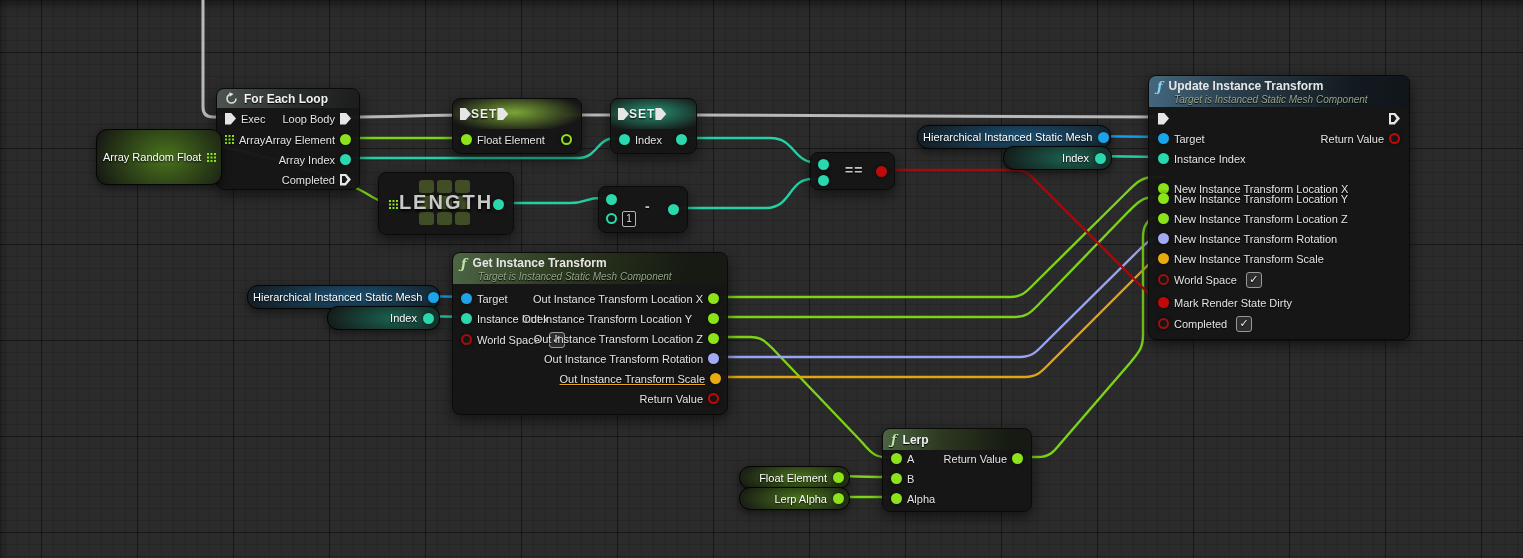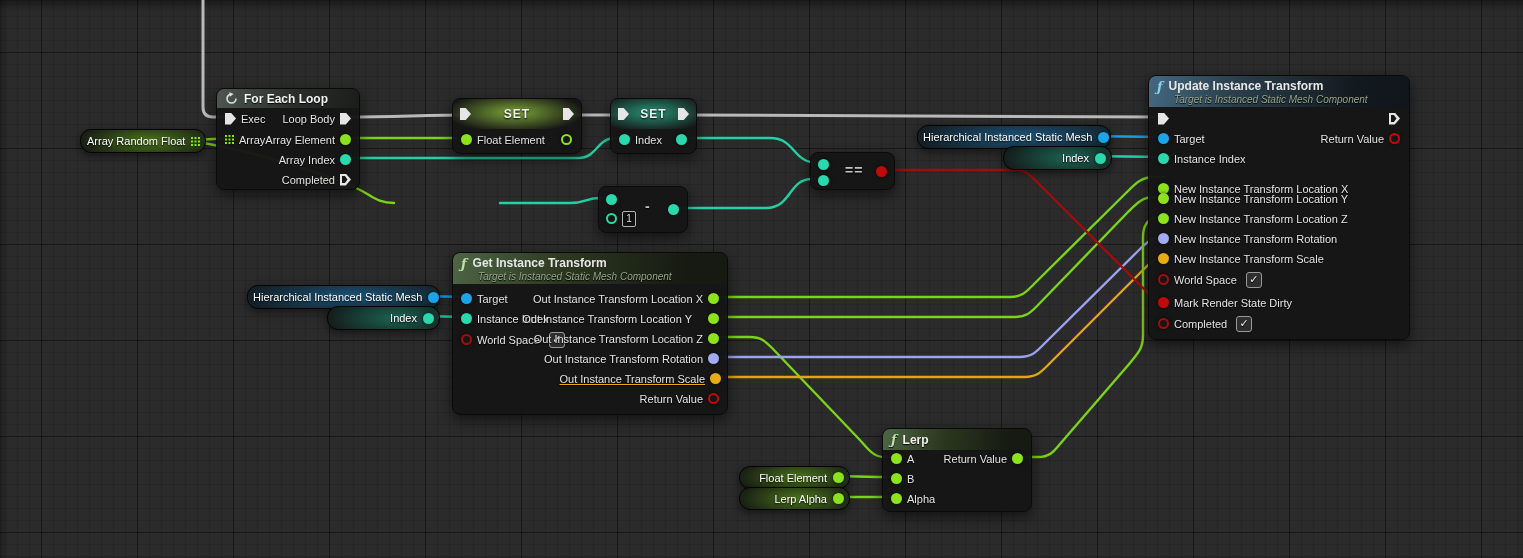--- a/index.html
+++ b/index.html
@@ -22,21 +22,21 @@
     font-weight:bold;font-size:12px;color:#f2f2f2;text-shadow:0 1px 1px #000;height:20px;}
   .hdr2{display:block;padding:3px 8px 2px 8px;border-radius:7px 7px 0 0;height:auto;}
   .hdr2 .trow{display:flex;align-items:center;gap:6px;font-weight:bold;font-size:12px;}
   .sub{font-size:10px;font-style:italic;font-weight:normal;color:#95a58c;margin:1px 0 0 17px;text-shadow:0 1px 1px #000;}
   .fx{font-family:"DejaVu Serif",serif;font-style:italic;font-size:13px;line-height:1;}
   .hdr-blue{background:linear-gradient(100deg,#45687f 0%,#2a3d4a 34%,#131a1f 78%,#10151a 100%);}
   .hdr-blue .fx{color:#86d2f4;}
   .hdr-green{background:linear-gradient(100deg,#4d6644 0%,#2c381f 40%,#161a12 85%);}
   .hdr-green .fx{color:#bfe0a8;}
   .hdr-macro{background:linear-gradient(100deg,#4d5651 0%,#2a2e2b 55%,#1b1d1b 100%);border-radius:7px 7px 0 0;}
-  .hdr-set{display:flex;align-items:center;justify-content:space-between;height:30px;padding:0 7px;border-radius:7px 7px 0 0;}
+  .hdr-set{display:flex;align-items:center;justify-content:flex-start;height:30px;padding:0 7px;border-radius:7px 7px 0 0;}
   .set-title{font-weight:bold;font-size:12px;letter-spacing:1px;color:#efefef;text-shadow:0 1px 2px #000;}
   .set-green{background:radial-gradient(ellipse 70px 20px at 48% 45%, rgba(141,190,60,.85), rgba(30,36,20,0) 100%);}
   .set-teal{background:radial-gradient(ellipse 60px 20px at 48% 45%, rgba(45,190,150,.75), rgba(20,36,30,0) 100%);}
   .row{position:absolute;display:flex;align-items:center;gap:5px;height:15px;font-size:11px;
     color:#e4e4e4;text-shadow:0 1px 1px #000;white-space:nowrap;}
   .row.r{flex-direction:row-reverse;}
   .pin{width:11px;height:11px;border-radius:6px;background:currentColor;flex:none;
     box-shadow:0 0 4px rgba(0,0,0,.6);}
   .pin.hollow{width:7px;height:7px;border:2px solid currentColor;background:transparent;}
   .exec{width:11px;height:12px;background:#e6e6e6;flex:none;position:relative;
@@ -132,21 +132,21 @@
     <div class="row r" style="right:8px;top:63px;color:#29d8ac;">
       <span class="pin"></span>
       <span style="color:#e4e4e4;">Array Index</span>
     </div>
     <div class="row r" style="right:8px;top:83px;">
       <span class="exec hollow"></span>
       <span>Completed</span>
     </div>
   </div>
 
-  <div class="pill glow-green" style="left:80px;top:129px;width:112px;height:22px;padding:0 6px;">
+  <div class="pill glow-green" style="left:96px;top:129px;width:112px;height:22px;padding:16px 6px;">
     <span class="lbl">Array Random Float</span>
     <span class="grid-icon" style="color:#8ce21b;"></span>
   </div>
 
   <div class="node" style="left:452px;top:98px;width:128px;height:54px;">
     <div class="hdr-set set-green">
       <span class="exec"></span>
       <span class="set-title">SET</span>
       <span class="exec"></span>
     </div>
@@ -167,20 +167,40 @@
     </div>
     <div class="row" style="left:8px;top:33px;color:#29d8ac;">
       <span class="pin"></span>
       <span style="color:#e4e4e4;">Index</span>
     </div>
     <div class="row r" style="right:9px;top:33px;color:#29d8ac;">
       <span class="pin"></span>
     </div>
   </div>
 
+  <div class="node" style="left:378px;top:172px;width:134px;height:61px;">
+    <div class="wm" style="left:40px;top:7px;">
+      <span></span>
+        <span></span>
+        <span></span>
+        <span></span>
+        <span></span>
+        <span></span>
+        <span></span>
+        <span></span>
+        <span></span>
+    </div>
+    <div class="big-label" style="top:18px;">LENGTH</div>
+    <div class="row" style="left:10px;top:24px;color:#8ce21b;">
+      <span class="grid-icon"></span>
+    </div>
+    <div class="row r" style="right:9px;top:24px;color:#29d8ac;">
+      <span class="pin"></span>
+    </div>
+  </div>
 
   <div class="node" style="left:598px;top:186px;width:88px;height:45px;">
     <div class="row" style="left:7px;top:5px;color:#29d8ac;">
       <span class="pin"></span>
     </div>
     <div class="row" style="left:7px;top:24px;color:#29d8ac;">
       <span class="pin hollow"></span>
       <span class="onebox">1</span>
     </div>
     <div class="op" style="position:absolute;left:46px;top:11px;">-</div>

